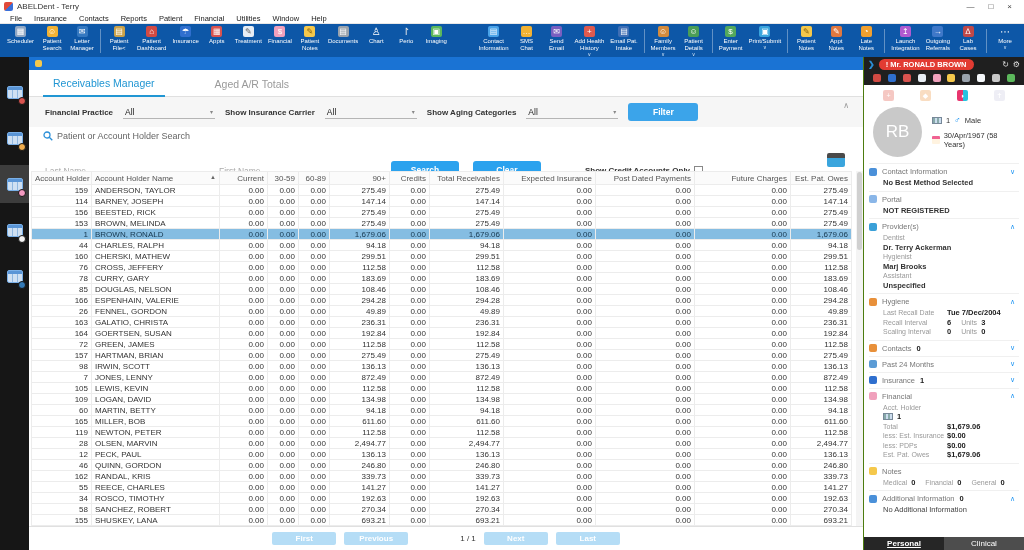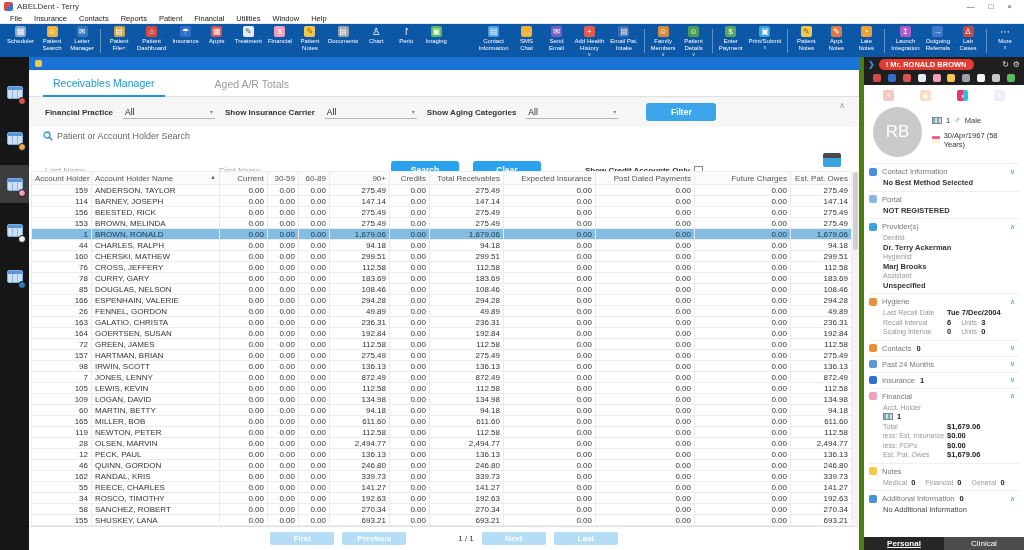--- a/index.html
+++ b/index.html
@@ -33,34 +33,34 @@
   .leftbar { width:29px; background:#161616; display:flex; flex-direction:column; align-items:center; padding-top:16px; gap:8px; }
   .lb-item { width:29px; height:38px; display:flex; align-items:center; justify-content:center; position:relative; }
   .lb-item.sel { background:#3d3d3d; }
   .lb-grid { width:16px; height:13px; border-radius:2px; background:
       linear-gradient(#5a95d6 0 3px, transparent 3px),
       repeating-linear-gradient(90deg,#cfe0f2 0 4px, #8fb7e0 4px 5px);
       border:1px solid #7ab0e8; position:relative; }
   .lb-badge { position:absolute; right:3px; bottom:6px; width:8px; height:8px; border-radius:50%; border:1px solid #161616; }
 
   
-  .main { width:835px; display:flex; flex-direction:column; background:#fff; border-right:5px solid #4d7c0f; }
+  .main { width:835px; display:flex; flex-direction:column; background:#fff; border-right:1px solid #4d7c0f; }
   .bluebar { height:13px; background:#1a73d4; display:flex; align-items:center; padding-left:6px; }
   .pin-ico { width:7px; height:7px; background:#f5c84b; border-radius:2px; }
 
   .tabs { height:27px; display:flex; align-items:flex-end; padding-left:14px; border-bottom:1px solid #e0e0e0; background:#fff; }
   .tab { font-size:10.5px; padding:0 10px 6px; }
   .tab.active { color:#2196d3; border-bottom:2px solid #2196d3; margin-bottom:-1px; }
   .tab.inactive { color:#9a9a9a; margin-left:40px; }
 
   .filterrow { height:30px; background:#f6f6f6; display:flex; align-items:center; padding:0 12px 0 16px; gap:10px; position:relative; }
   .f-label { font-size:8px; font-weight:bold; color:#333; }
   .f-select { width:92px; border-bottom:1px solid #b5b5b5; font-size:8.5px; color:#222; display:flex; justify-content:space-between; align-items:center; padding:1px 2px; }
   .f-caret { font-size:6px; color:#888; }
-  .filter-btn { width:70px; height:18px; background:#3ba4ea; color:#fff; font-size:8.5px; font-weight:bold; border:none; border-radius:3px; margin-left:18px; }
+  .filter-btn { width:70px; height:18px; background:#3ba4ea; color:#fff; font-size:8.5px; font-weight:bold; border:none; border-radius:3px; margin-left:0; }
   .collapse-chevron { position:absolute; right:14px; top:4px; color:#999; font-size:8px; }
 
   .searchrow { height:44px; background:#fff; padding:4px 12px 0 14px; position:relative; }
   .s-title { display:flex; align-items:center; gap:4px; font-size:9px; color:#666; }
   .s-line { display:flex; align-items:flex-end; gap:14px; margin-top:20px;text-decoration:underline; }
   .s-input { width:160px; border:none; border-bottom:1px solid #ccc; font-size:8.5px; color:#333; padding:1px 2px; background:transparent; }
   .s-input::placeholder { color:#aaa; }
   .s-btn { width:68px; height:17px; background:#2ba2ee; color:#fff; font-size:8.5px; font-weight:bold; border:none; border-radius:3px; }
   .s-check { display:flex; align-items:center; gap:4px; font-size:8px; font-weight:bold; color:#333; margin-left:30px; padding-bottom:3px; }
   .checkbox { width:9px; height:9px; border:1px solid #888; background:#fff; }

